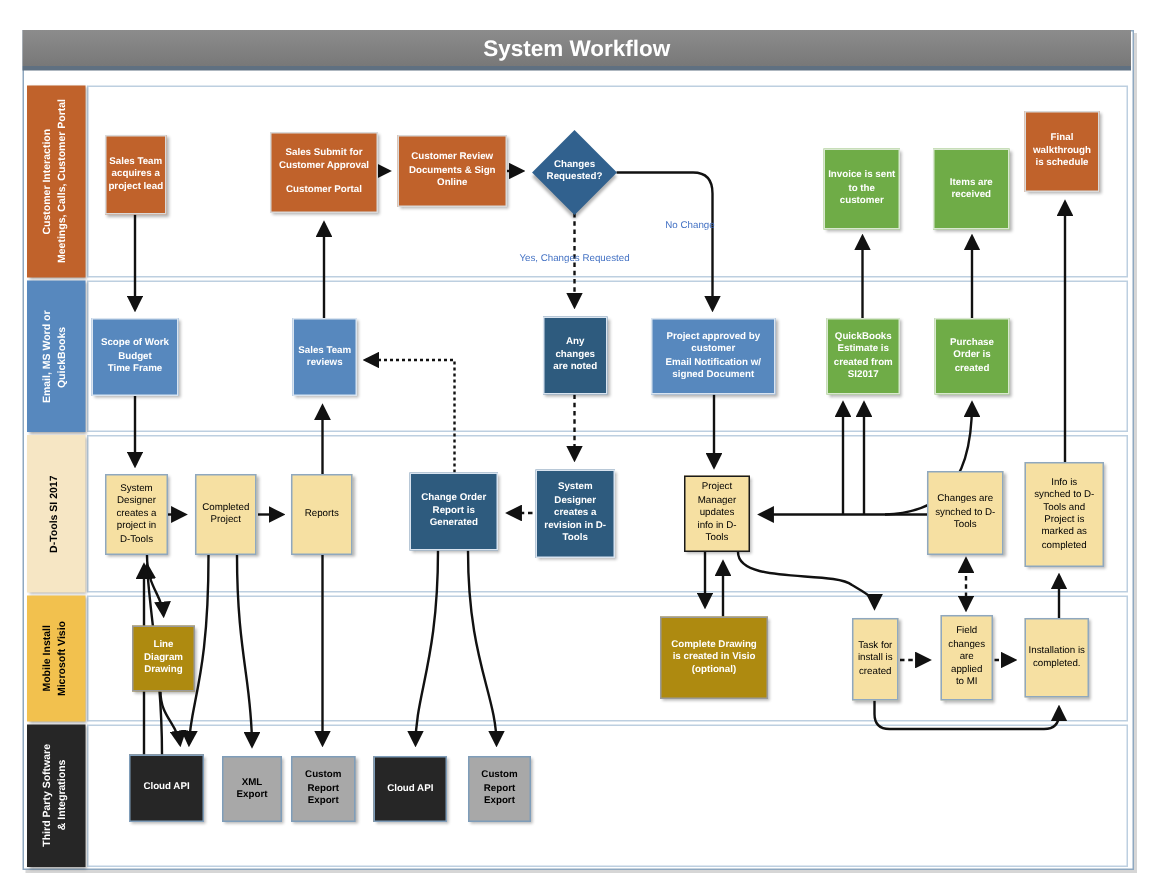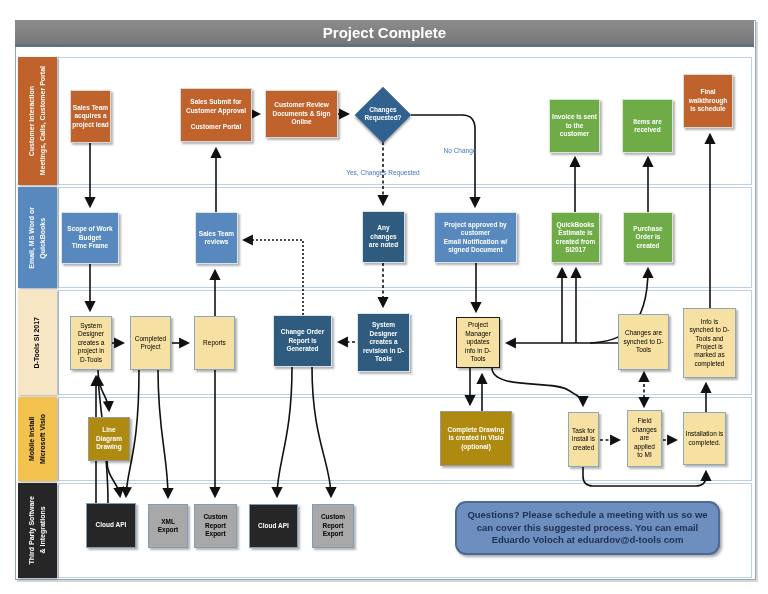--- a/index.html
+++ b/index.html
@@ -47,21 +47,21 @@
          padding:2px 10px;box-sizing:border-box;z-index:3;
          box-shadow:2px 2px 3px rgba(0,0,0,.35);}
 </style>
 </head>
 <body>
 
 <div class="stage">
 
   <div class="chart-frame"></div>
   <div class="title-bar">
-    <span>Project Complete</span>
+    <span>System Workflow</span>
   </div>
 
   <div class="lane-label" style="top:57px;height:128px;background:#C0622B;color:#fff;">
       <span class="vtext">Customer Interaction
 Meetings, Calls, Customer Portal</span>
     </div>
   <div class="lane-label" style="top:187px;height:101px;background:#5788BE;color:#fff;">
       <span class="vtext">Email, MS Word or
 QuickBooks</span>
     </div>
@@ -226,17 +226,14 @@
 Report
 Export</div>
   <div class="node blackbox" style="left:249px;top:504px;width:49px;height:44px;">Cloud API</div>
   <div class="node graybox" style="left:312px;top:504px;width:42px;height:44px;">Custom
 Report
 Export</div>
 
   <div class="edge-label" style="left:322px;top:169px;width:122px;">Yes, Changes Requested</div>
   <div class="edge-label" style="left:430px;top:147px;width:60px;">No Change</div>
 
-  <div class="note-bubble">
-    <span>Questions? Please schedule a meeting with us so we can cover this suggested process. You can email Eduardo Voloch at eduardov@d-tools com</span>
-  </div>
 
 </div>
 
 </body></html>

